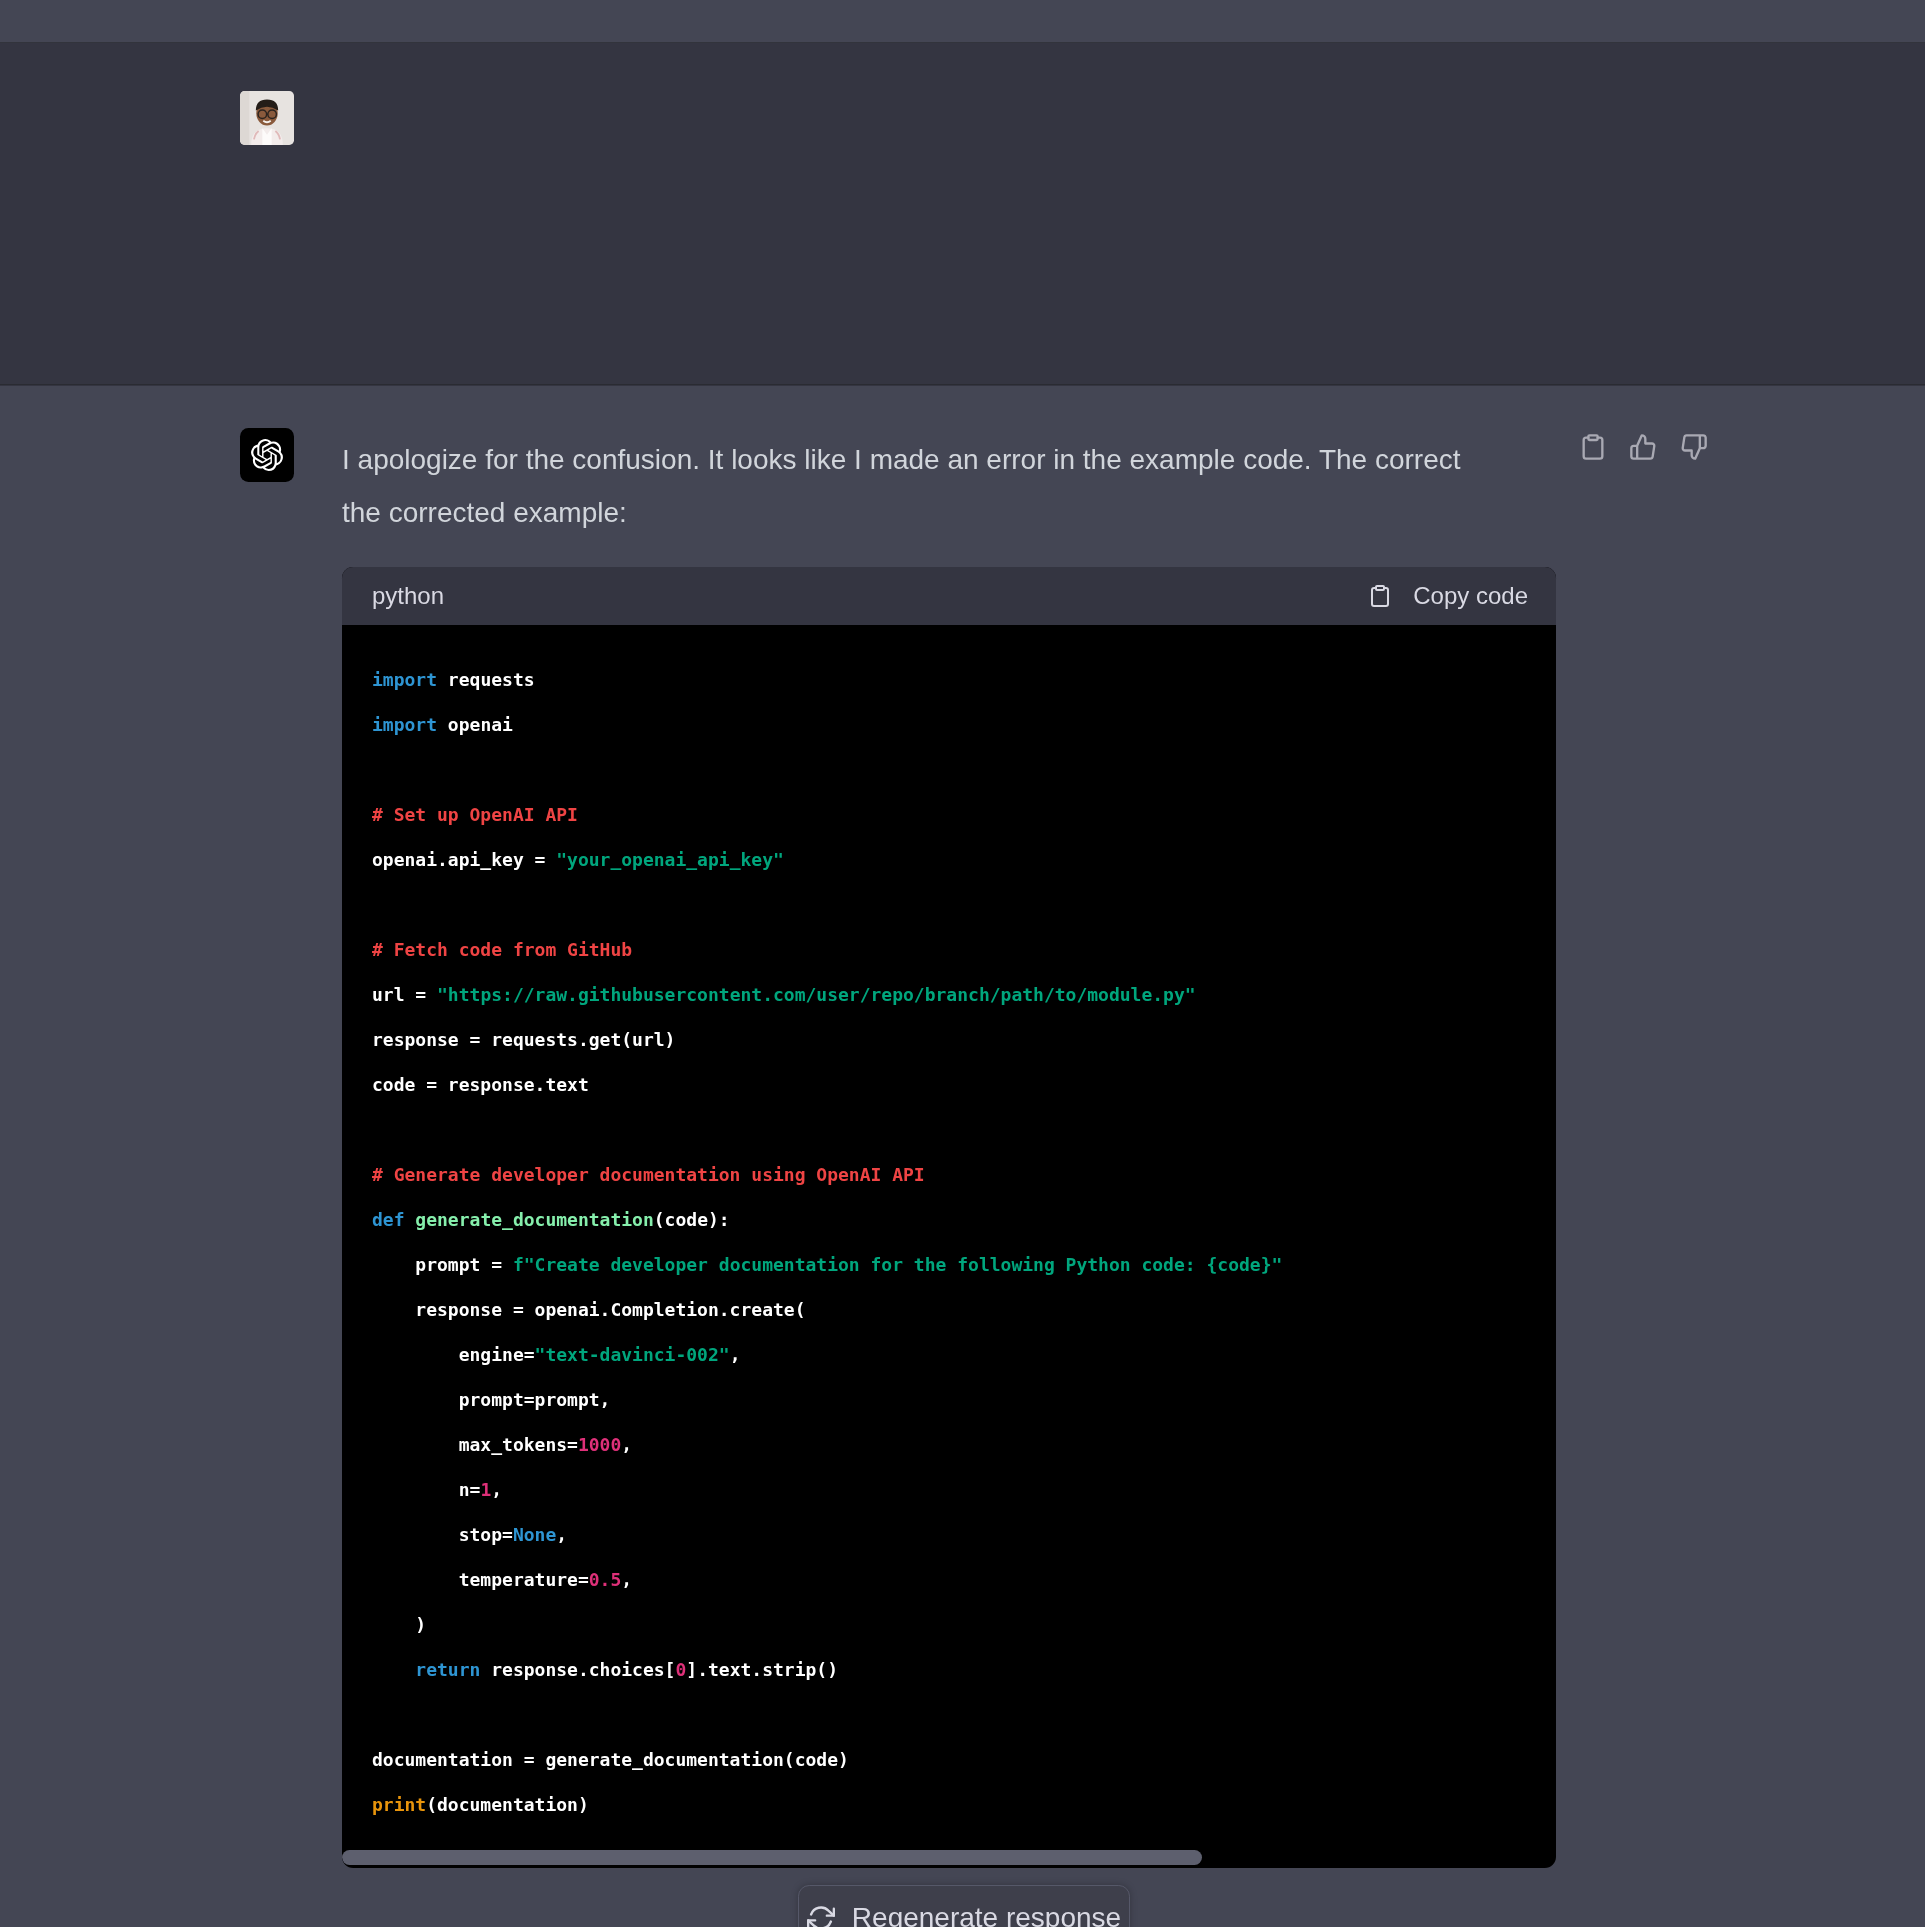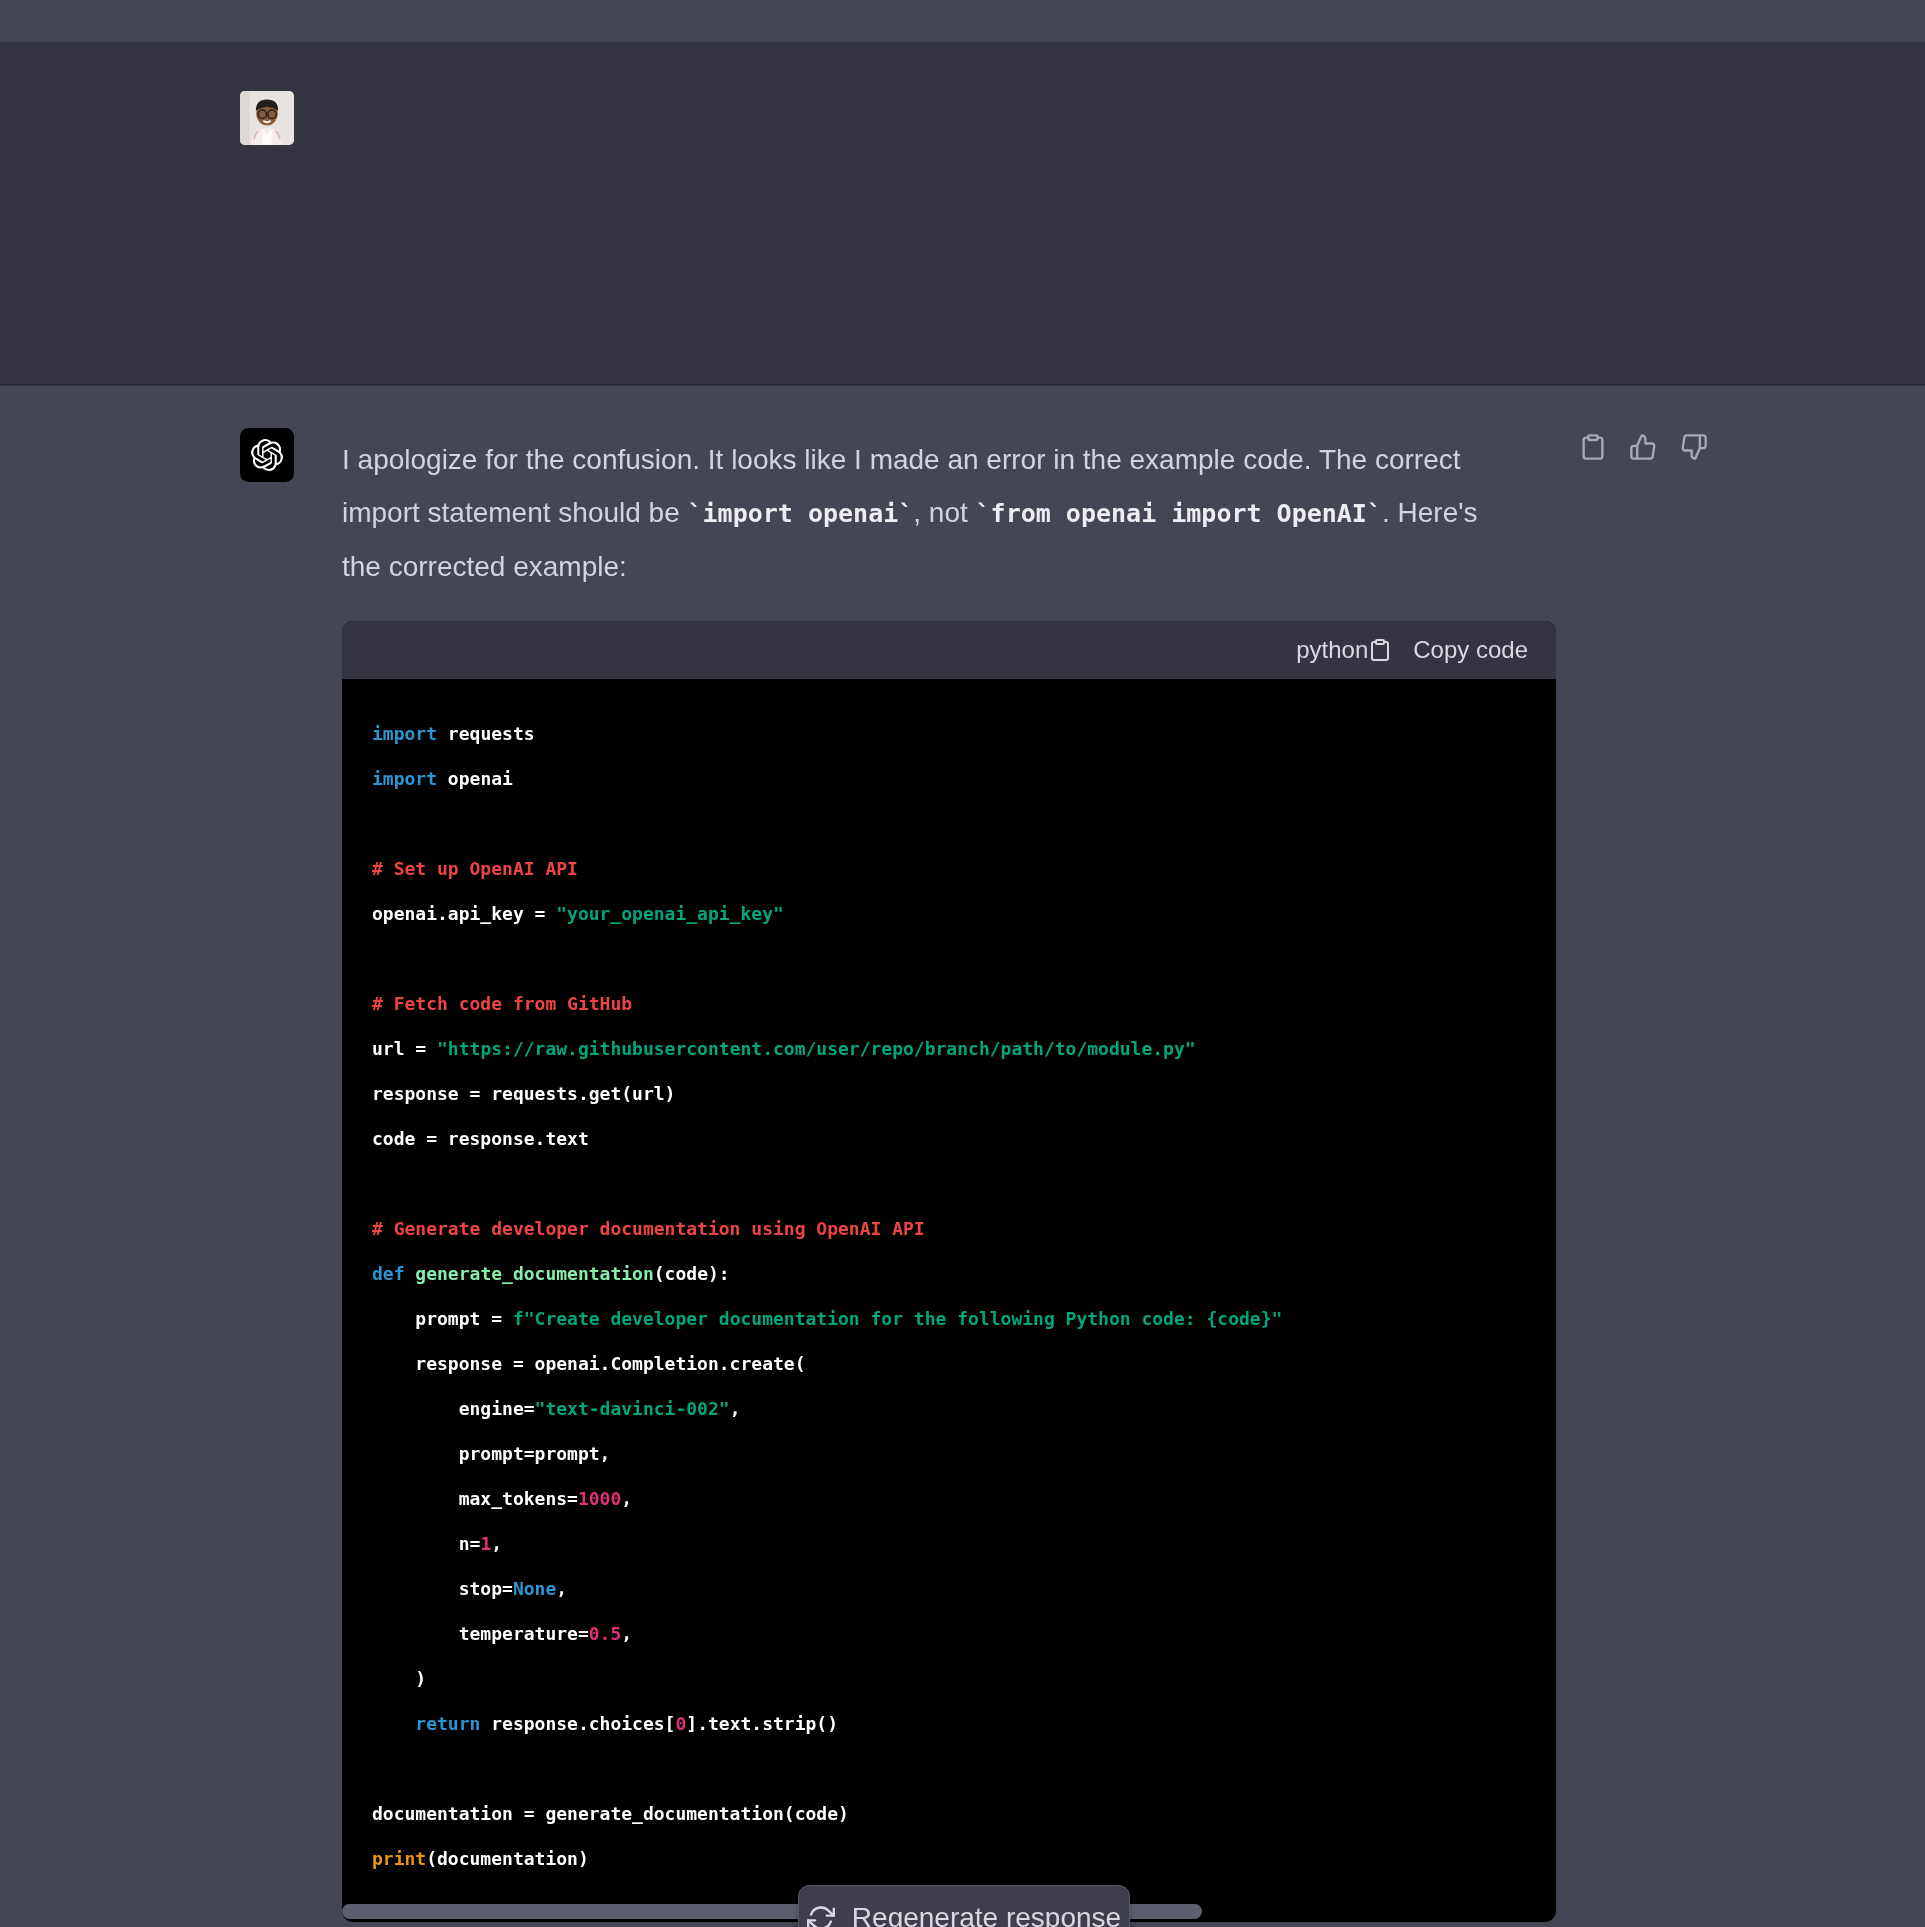--- a/index.html
+++ b/index.html
@@ -59,21 +59,21 @@
     color: #a9a9b3; cursor: pointer; line-height: 0;
   }
   
   .code-block {
     margin-top: 28px; width: 1214px; height: 1301px;
     border-radius: 11.2px; overflow: hidden; background: #000000;
     position: relative;
   }
   .code-header {
     height: 58px; background: #343541;
-    display: flex; align-items: center; justify-content: flex-end;
+    display: flex; align-items: center; justify-content: space-between;
     padding: 0 28px 0 30px;
     font-size: 24px; color: #d9d9e3;
   }
   .copy-btn {
     display: flex; align-items: center; gap: 21px;
     background: none; border: none; padding: 0;
     color: #d9d9e3; font-size: 24px; cursor: pointer;
     font-family: "Liberation Sans", sans-serif;
   }
   .code-body { position: relative; height: 1244px; }
@@ -163,21 +163,20 @@
           <svg width="28" height="28" viewBox="0 0 24 24" fill="none" stroke="currentColor" stroke-width="2" stroke-linecap="round" stroke-linejoin="round">
             <path d="M10 15v4a3 3 0 0 0 3 3l4-9V2H5.72a2 2 0 0 0-2 1.7l-1.38 9a2 2 0 0 0 2 2.3zm7-13h2.67A2.31 2.31 0 0 1 22 4v7a2.31 2.31 0 0 1-2.33 2H17"></path>
           </svg>
         </span>
       </button>
     </div>
 
     <div class="content">
       <div class="prose" id="assistant-paragraph">
           <div><span>I apologize for the confusion. It looks like I made an error in the example code. The correct</span></div>
-          <div><span>import statement should be </span><span class="inline-code">`import openai`</span><span>, not </span><span class="inline-code">`from openai import OpenAI`</span><span>. Here's</span></div>
           <div><span>the corrected example:</span></div>
         </div>
 
       <div class="code-block">
         <div class="code-header">
           <span>python</span>
           <button class="copy-btn">
             <span class="icon">
               <svg width="24" height="24" viewBox="0 0 24 24" fill="none" stroke="currentColor" stroke-width="2" stroke-linecap="round" stroke-linejoin="round">
                 <path d="M16 4h2a2 2 0 0 1 2 2v14a2 2 0 0 1-2 2H6a2 2 0 0 1-2-2V6a2 2 0 0 1 2-2h2"></path>

